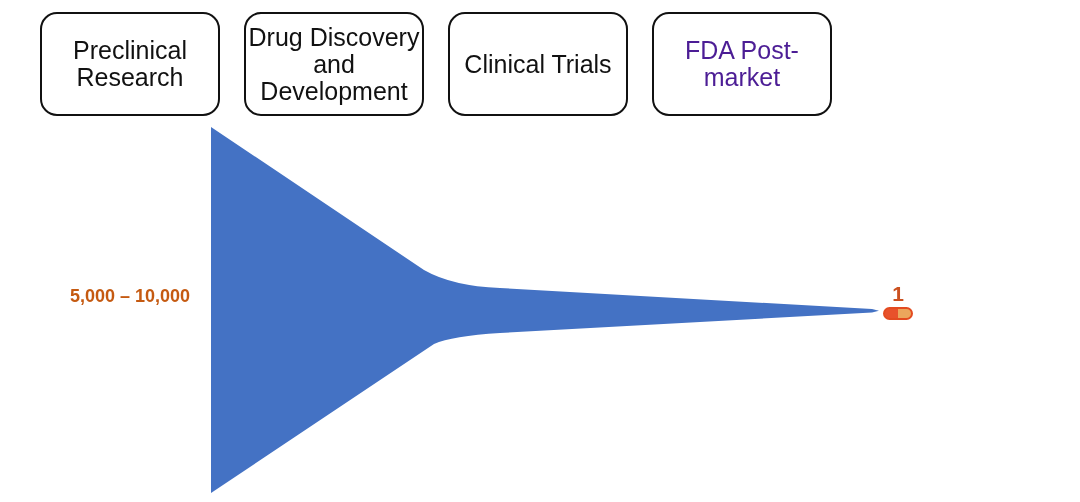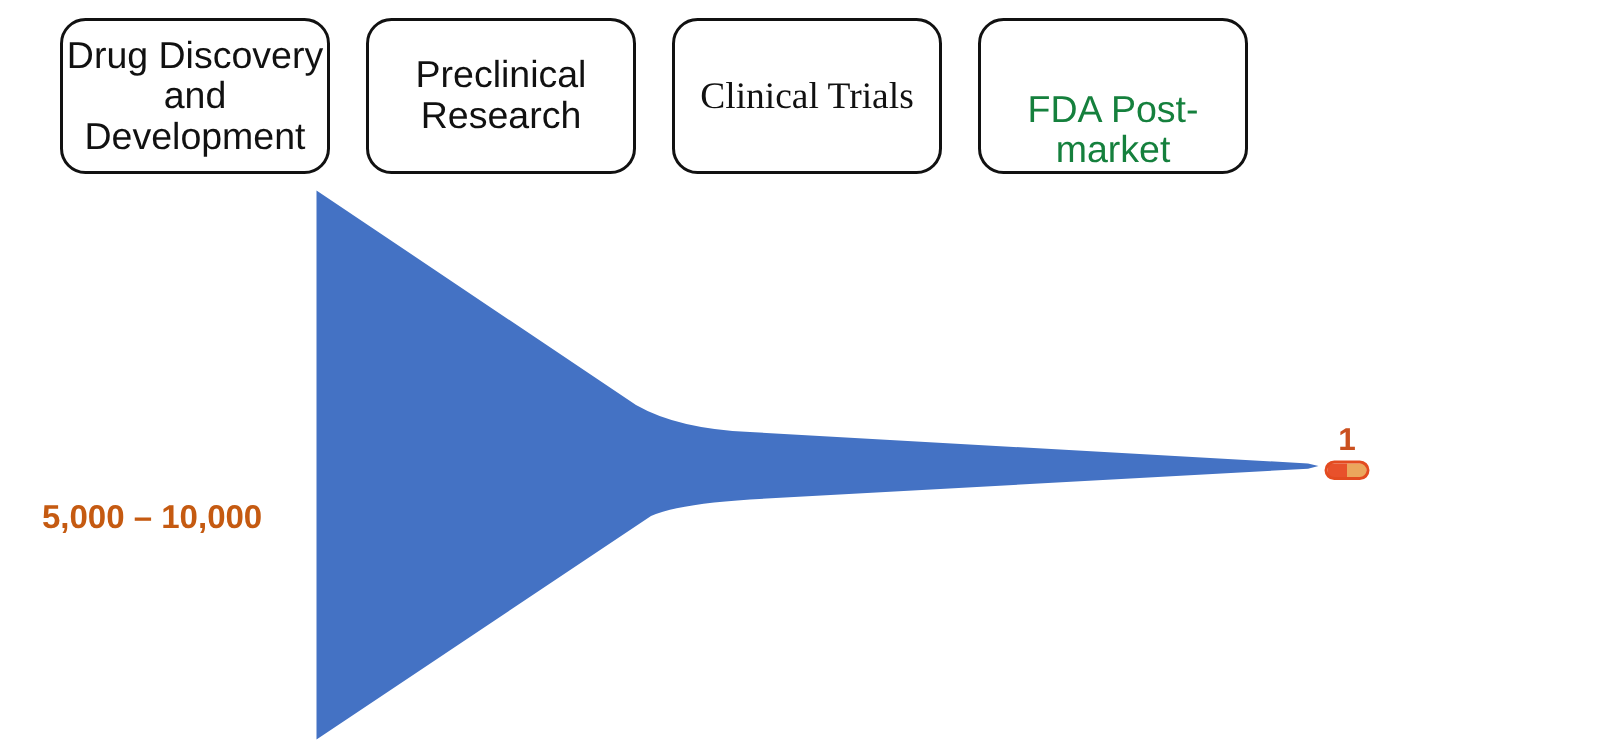--- a/index.html
+++ b/index.html
@@ -49,25 +49,24 @@
     height: 502px;
     display: block;
     pointer-events: none;
   }
   
   .start-label {
     position: absolute;
     left: 28px;
     top: 284px;
     width: 204px;
-    text-align: left;
-    font-size: 22px;
+    text-align: center;
+    font-size: 18px;
     line-height: 25px;
     font-weight: 600;
-    margin-top: 48px;
   }
   
   .end-marker {
     position: absolute;
     left: 881px;
     top: 283px;
     width: 34px;
     text-align: center;
   }
   .end-count {
@@ -97,32 +96,32 @@
              L 879 310.7
              L 872 312.5
              L 500 333
              Q 452 336 434 344
              L 211 493
              Z" fill="#4472C4"></path>
   </svg>
 
   <div class="stages" id="stages">
       <div class="stage-box" style="border-color: rgb(17, 17, 17); color: rgb(17, 17, 17);">
+        <div>Preclinical</div>
+        <div>Research</div>
+      </div>
+      <div class="stage-box" style="border-color: rgb(17, 17, 17); color: rgb(17, 17, 17);">
         <div>Drug Discovery</div>
         <div>and</div>
         <div>Development</div>
       </div>
       <div class="stage-box" style="border-color: rgb(17, 17, 17); color: rgb(17, 17, 17);">
-        <div>Preclinical</div>
-        <div>Research</div>
-      </div>
-      <div class="stage-box" style="border-color: rgb(17, 17, 17); color: rgb(17, 17, 17); font-family: Liberation Serif, serif;">
         <div>Clinical Trials</div>
       </div>
-      <div class="stage-box" style="border-color: rgb(17, 17, 17); color: #15803d; justify-content: flex-end;">
+      <div class="stage-box" style="border-color: rgb(17, 17, 17); color: #4c1d95;">
         <div>FDA Post-</div>
         <div>market</div>
       </div>
     </div>
 
   <div class="start-label" style="color: rgb(197, 90, 17);">
     <div>5,000 – 10,000</div>
   </div>
 
   <div class="end-marker">

